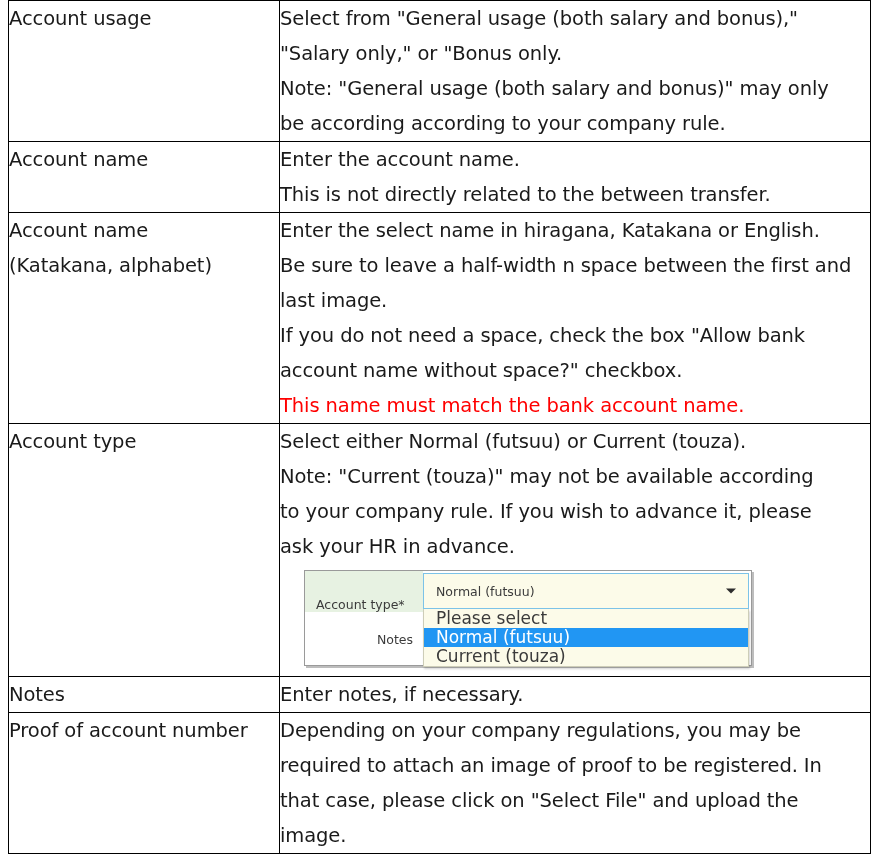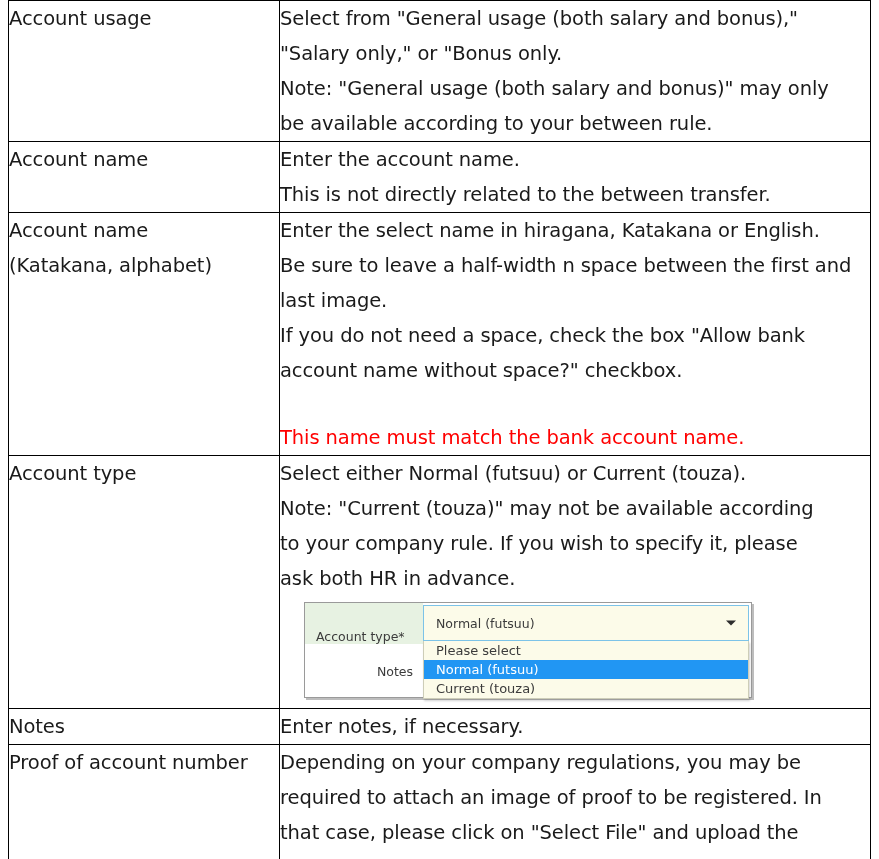--- a/index.html
+++ b/index.html
@@ -48,21 +48,20 @@
   }
 
   .line {
     font-size: 19.5px;
     line-height: 35px;
     white-space: nowrap;
     letter-spacing: -0.1px;
   }
   .line.red {
     color: #ff0000;
-    margin-top: 32px;
   }
 
   
   .widget-wrap {
     padding: 6px 0 10px 0;
   }
   .widget {
     position: relative;
     width: 448px;
     height: 96px;
@@ -142,21 +141,21 @@
     width: 326px;
     background: #fcfbe9;
     border: 1px solid #cdcdb8;
     border-top: none;
     box-sizing: border-box;
     box-shadow: 1px 2px 2px rgba(0,0,0,0.18);
   }
   .w-option {
     height: 19px;
     line-height: 19px;
-    font-size: 13px;
+    font-size: 17px;
     color: #3b3b3b;
     padding-left: 12px;
     box-sizing: border-box;
     white-space: nowrap;
   }
   .w-option.selected {
     background: #2196f3;
     color: #ffffff;
   }
 </style>
@@ -167,21 +166,21 @@
   <table class="spec-table">
     <tbody id="table-body">
         <tr>
           <td class="label-cell">
             <div class="line">Account usage</div>
           </td>
           <td class="desc-cell">
             <div class="line">Select from "General usage (both salary and bonus),"</div>
             <div class="line">"Salary only," or "Bonus only.</div>
             <div class="line">Note: "General usage (both salary and bonus)" may only</div>
-            <div class="line">be available according to your between rule.</div>
+            <div class="line">be according according to your company rule.</div>
           </td>
         </tr>
         <tr>
           <td class="label-cell">
             <div class="line">Account name</div>
           </td>
           <td class="desc-cell">
             <div class="line">Enter the account name.</div>
             <div class="line">This is not directly related to the between transfer.</div>
           </td>
@@ -200,22 +199,22 @@
             <div class="line red">This name must match the bank account name.</div>
           </td>
         </tr>
         <tr>
           <td class="label-cell">
             <div class="line">Account type</div>
           </td>
           <td class="desc-cell">
             <div class="line">Select either Normal (futsuu) or Current (touza).</div>
             <div class="line">Note: "Current (touza)" may not be available according</div>
-            <div class="line">to your company rule. If you wish to specify it, please</div>
-            <div class="line">ask both HR in advance.</div>
+            <div class="line">to your company rule. If you wish to advance it, please</div>
+            <div class="line">ask your HR in advance.</div>
             <div class="widget-wrap">
               <div class="widget">
                 <div class="widget-row w-label-type">
                   <span class="w-label-text">Account type*</span>
                 </div>
                 <div class="widget-row w-label-notes">
                   <span class="w-label-text">Notes</span>
                 </div>
                 <div class="w-select">
                   <span class="w-select-value">Normal (futsuu)</span>

